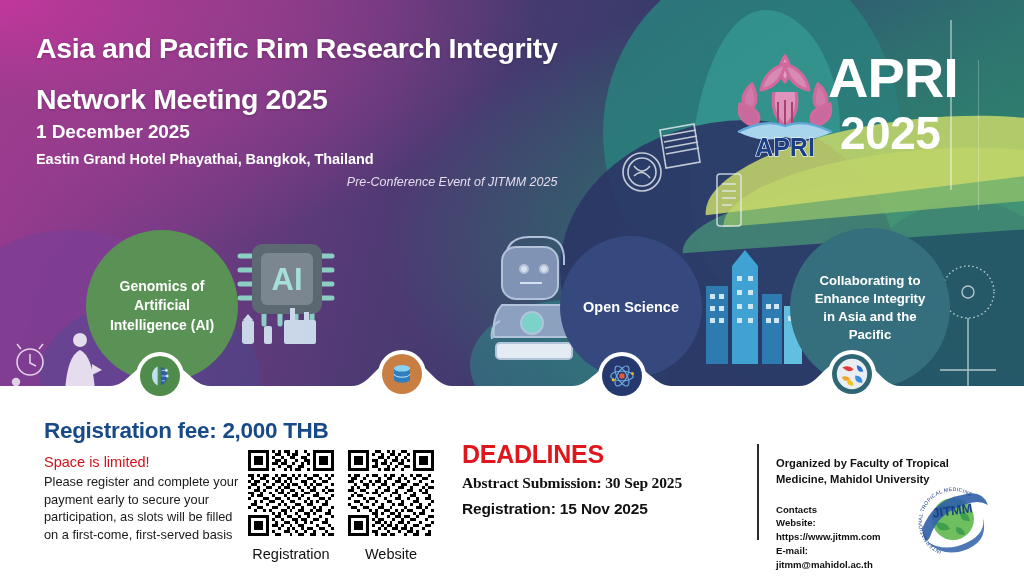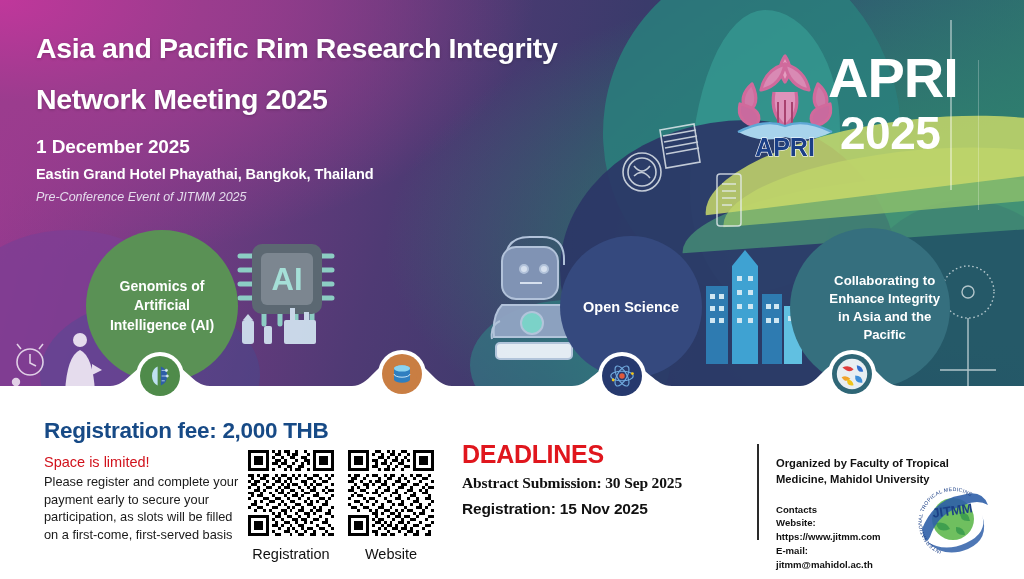--- a/index.html
+++ b/index.html
@@ -80,29 +80,30 @@
   
   .header-text { position: absolute; left: 36px; top: 34px; z-index: 6; }
   .title-line {
     color: #fff; font-weight: bold; font-size: 28.5px;
     letter-spacing: -.4px; line-height: 1.0; white-space: nowrap;
     text-shadow: 0 1px 3px rgba(0,0,0,.22);
   }
   .title-line.l2 { margin-top: 22px; }
   .date-line {
     color: #fff; font-weight: bold; font-size: 19px;
-    margin-top: 23px; letter-spacing: -.1px;
+    margin-top: 8px; letter-spacing: -.1px;
   }
   .venue-line {
     color: #fff; font-weight: bold; font-size: 14.5px;
     margin-top: 8px; letter-spacing: -.05px;
   }
   .preconf-line {
     color: #e5dced; font-style: italic; font-size: 12.5px;
     margin-top: 8px;
+    text-align: right;
   }
 
   
   .apri-block { position: absolute; left: 730px; top: 38px; z-index: 7; }
   .apri-logo { position: absolute; left: 0px; top: 8px; width: 110px; height: 118px; }
   .apri-word {
     position: absolute; left: 98px; top: 12px;
     color: #fff; font-weight: bold; font-size: 56px;
     letter-spacing: -1px; line-height: 1;
   }
@@ -364,21 +365,21 @@
     </div>
   </div>
 
 
   <div class="circle" style="left:560px;top:236px;width:142px;height:142px;background:#35497e;font-size:14.5px;">
     <div>
       <span>Open Science</span>
     </div>
   </div>
 
-  <div class="circle" style="left:790px;top:228px;width:160px;height:160px;background:#356f7e;font-size:13.2px;justify-content:flex-end;">
+  <div class="circle" style="left:790px;top:228px;width:160px;height:160px;background:#356f7e;font-size:13.2px;">
     <div>
       <span>Collaborating to</span>
       <span>Enhance Integrity</span>
       <span>in Asia and the</span>
       <span>Pacific</span>
     </div>
   </div>
 
   <svg class="band-svg" viewBox="0 0 1024 70" preserveAspectRatio="none">
     <path fill="#ffffff" d="

